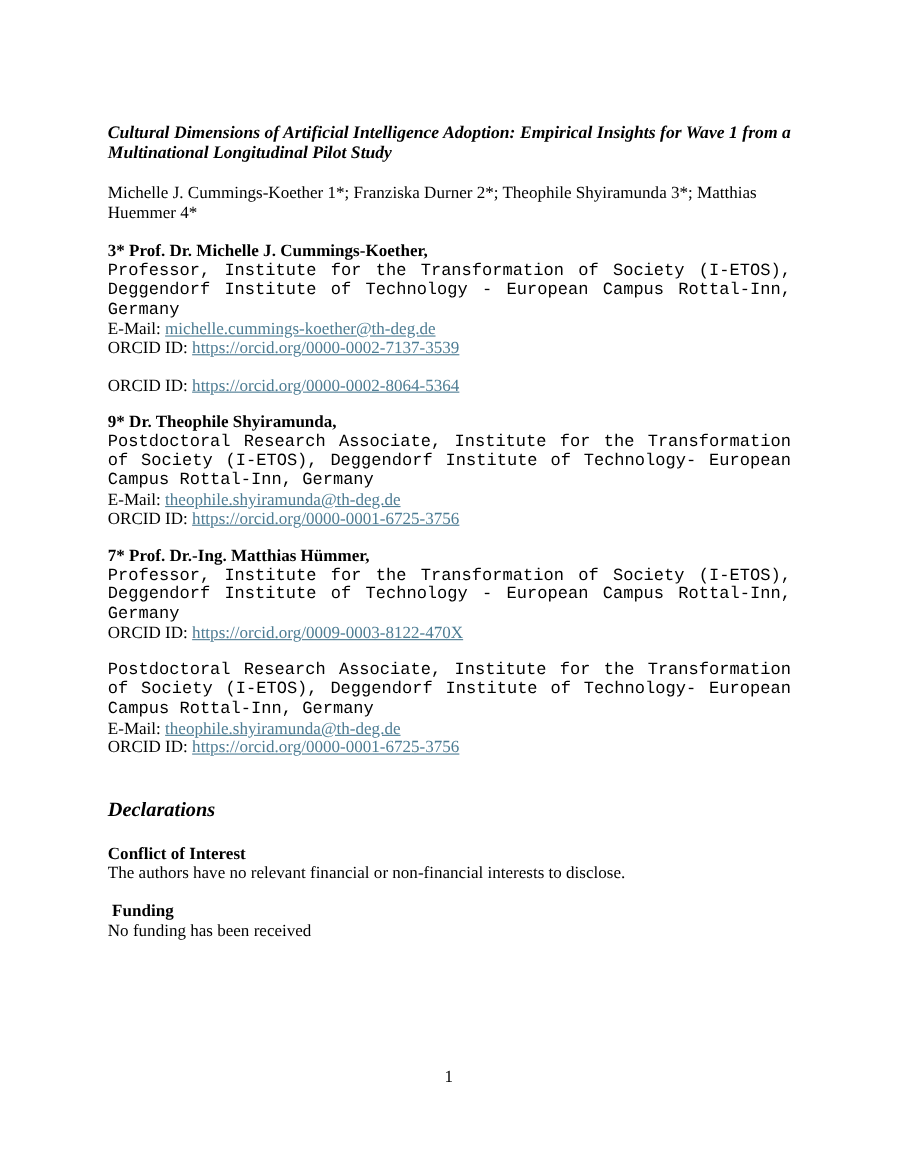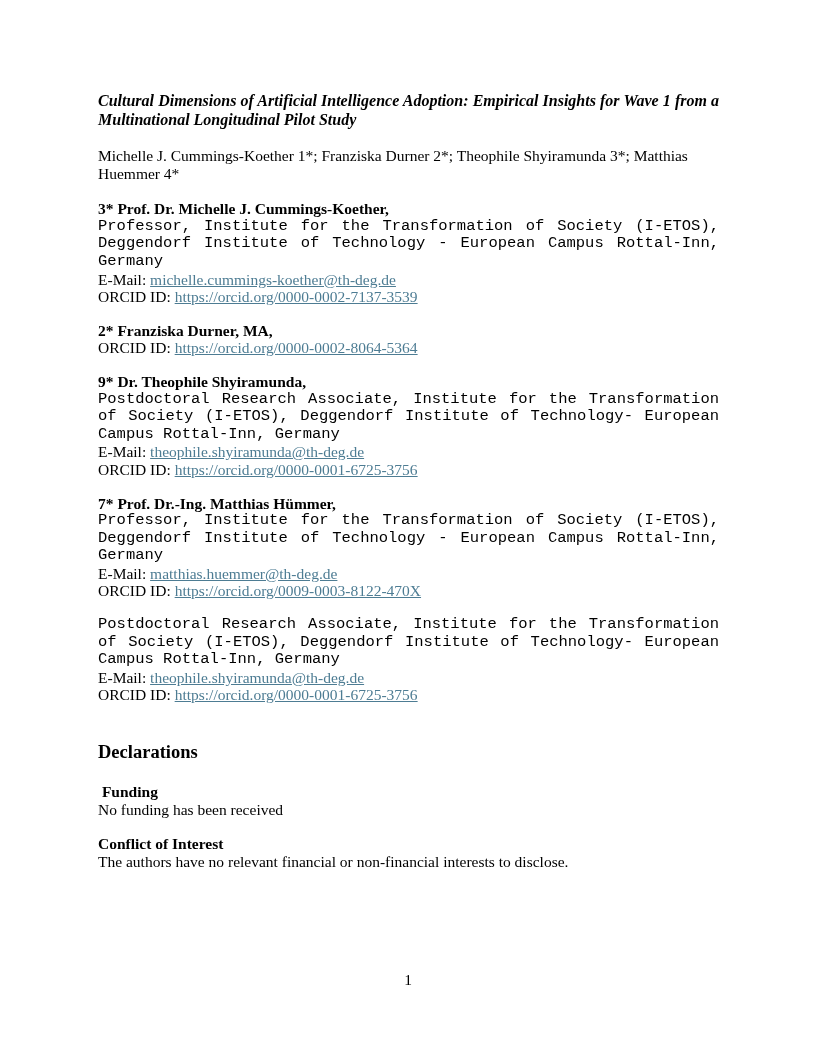--- a/index.html
+++ b/index.html
@@ -11,20 +11,21 @@
     background: #ffffff;
     color: #000000;
     font-family: "Liberation Serif", "DejaVu Serif", serif;
     font-size: 15.5px;
     line-height: 17.6px;
     position: relative;
     overflow: hidden;
   }
   .page {
     padding: 91px 97px 0 98px;
+    margin-top: 20px;
   }
   .paper-title {
     font-weight: bold;
     font-style: italic;
     font-size: 16px;
     line-height: 19px;
     text-align: justify;
     margin: 0 0 18px 0;
   }
   .author-list {
@@ -43,20 +44,21 @@
   .contact-line a {
     color: var(--link-color);
     text-decoration: underline;
     cursor: pointer;
   }
   .decl-heading {
     font-weight: bold;
     font-size: 18.5px;
     line-height: 21px;
     margin: 38px 0 20px 0;
+    font-style: italic;
   }
   .decl-section {
     margin: 0 0 17px 0;
   }
   .decl-sub-heading {
     font-weight: bold;
     white-space: pre-wrap;
   }
   .page-number {
     position: absolute;
@@ -76,51 +78,49 @@
   <div class="author-list">Michelle J. Cummings-Koether 1*; Franziska Durner 2*; Theophile Shyiramunda 3*; Matthias Huemmer 4*</div>
 
   <div class="author-block">
     <div class="author-name">3* Prof. Dr. Michelle J. Cummings-Koether,</div>
     <div class="affiliation">Professor, Institute for the Transformation of Society (I-ETOS), Deggendorf Institute of Technology - European Campus Rottal-Inn, Germany</div>
     <div class="contact-line"><span>E-Mail:</span> <a>michelle.cummings-koether@th-deg.de</a></div>
     <div class="contact-line"><span>ORCID ID:</span> <a>https://orcid.org/0000-0002-7137-3539</a></div>
   </div>
 
   <div class="author-block">
-    <div class="author-name">2* Franziska Durner, MA,</div>
     <div class="contact-line"><span>ORCID ID:</span> <a>https://orcid.org/0000-0002-8064-5364</a></div>
   </div>
 
   <div class="author-block">
     <div class="author-name">9* Dr. Theophile Shyiramunda,</div>
     <div class="affiliation">Postdoctoral Research Associate, Institute for the Transformation of  Society (I-ETOS), Deggendorf Institute of Technology- European Campus Rottal-Inn, Germany</div>
     <div class="contact-line"><span>E-Mail:</span> <a>theophile.shyiramunda@th-deg.de</a></div>
     <div class="contact-line"><span>ORCID ID:</span> <a>https://orcid.org/0000-0001-6725-3756</a></div>
   </div>
 
   <div class="author-block">
     <div class="author-name">7* Prof. Dr.-Ing. Matthias Hümmer,</div>
     <div class="affiliation">Professor, Institute for the Transformation of Society (I-ETOS), Deggendorf Institute of Technology - European Campus Rottal-Inn, Germany</div>
-    <div class="contact-line"><span>E-Mail:</span> <a>matthias.huemmer@th-deg.de</a></div>
     <div class="contact-line"><span>ORCID ID:</span> <a>https://orcid.org/0009-0003-8122-470X</a></div>
   </div>
 
   <div class="author-block">
     <div class="affiliation">Postdoctoral Research Associate, Institute for the Transformation of Society (I-ETOS), Deggendorf Institute of Technology- European Campus Rottal-Inn, Germany</div>
     <div class="contact-line"><span>E-Mail:</span> <a>theophile.shyiramunda@th-deg.de</a></div>
     <div class="contact-line"><span>ORCID ID:</span> <a>https://orcid.org/0000-0001-6725-3756</a></div>
   </div>
 
   <div class="decl-heading">Declarations</div>
 
   <div class="decl-section">
-    <div class="decl-sub-heading"> Funding</div>
-    <div>No funding has been received</div>
+    <div class="decl-sub-heading">Conflict of Interest</div>
+    <div>The authors have no relevant financial or non-financial interests to disclose.</div>
   </div>
 
   <div class="decl-section">
-    <div class="decl-sub-heading">Conflict of Interest</div>
-    <div>The authors have no relevant financial or non-financial interests to disclose.</div>
+    <div class="decl-sub-heading"> Funding</div>
+    <div>No funding has been received</div>
   </div>
 
 </div>
 
 <div class="page-number">1</div>
 
 </body></html>

